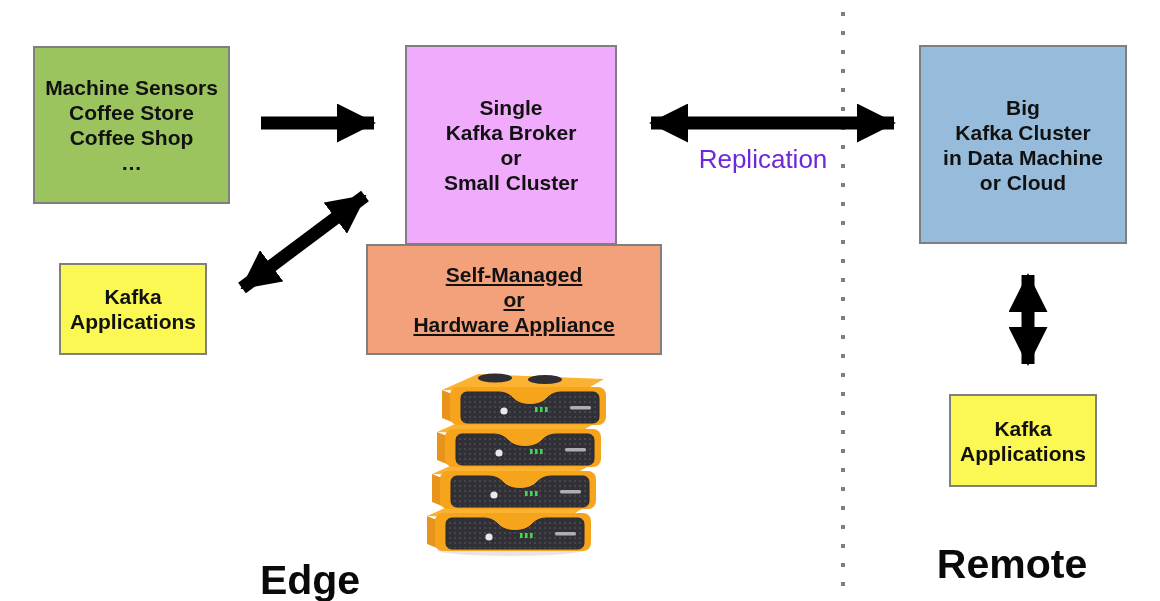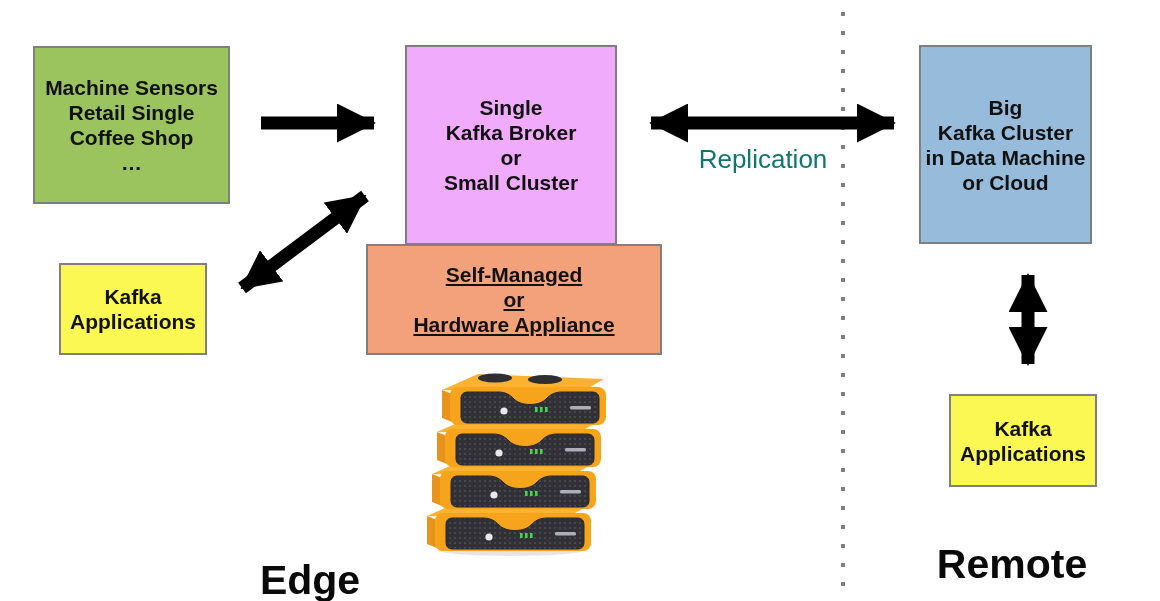--- a/index.html
+++ b/index.html
@@ -27,40 +27,40 @@
     text-align: center;
     font-weight: bold;
     color: #111111;
     font-size: 21px;
     line-height: 25px;
   }
   .box-sources        { left: 33px;  top: 46px;  width: 197px; height: 158px; background: #9bc45f; }
   .box-edge-apps      { left: 59px;  top: 263px; width: 148px; height: 92px;  background: #fcf853; }
   .box-edge-broker    { left: 405px; top: 45px;  width: 212px; height: 200px; background: #f0abfc; z-index: 3; }
   .box-deployment     { left: 366px; top: 244px; width: 296px; height: 111px; background: #f2a17b; z-index: 2; text-decoration: underline; }
-  .box-remote-cluster { left: 919px; top: 45px;  width: 173px; height: 199px; background: #97bcdb; }
+  .box-remote-cluster { left: 919px; top: 45px;  width: 208px; height: 199px; background: #97bcdb; }
   .box-remote-apps    { left: 949px; top: 394px; width: 148px; height: 93px;  background: #fcf853; }
   .region-label {
     position: absolute;
     font-weight: bold;
     font-size: 41px;
     color: #0a0a0a;
     text-align: center;
     width: 170px;
   }
   .label-edge   { left: 225px; top: 541px; margin-top: 16px; }
   .label-remote { left: 927px; top: 541px; }
   .replication-label {
     position: absolute;
     left: 690px; top: 144px;
     width: 146px;
     text-align: center;
     font-size: 26px;
     font-weight: 400;
-    color: #0f766e;
+    color: #6d28d9;
   }
   .hardware {
     position: absolute;
     left: 423px; top: 366px;
     width: 192px; height: 190px;
   }
 </style>
 </head>
 <body>
 
@@ -79,21 +79,21 @@
 
     <line x1="242" y1="288" x2="365" y2="196" stroke="#000000" stroke-width="13" marker-start="url(#ah)" marker-end="url(#ah)"></line>
 
     <line x1="651" y1="123" x2="894" y2="123" stroke="#000000" stroke-width="13" marker-start="url(#ah)" marker-end="url(#ah)"></line>
 
     <line x1="1028" y1="275" x2="1028" y2="364" stroke="#000000" stroke-width="13" marker-start="url(#ah)" marker-end="url(#ah)"></line>
   </svg>
 
   <div class="box box-sources">
     <div>Machine Sensors</div>
-    <div>Retail Single</div>
+    <div>Coffee Store</div>
     <div>Coffee Shop</div>
     <div>…</div>
   </div>
 
   <div class="box box-edge-apps">
     <div>Kafka</div>
     <div>Applications</div>
   </div>
 
   <div class="box box-edge-broker">

